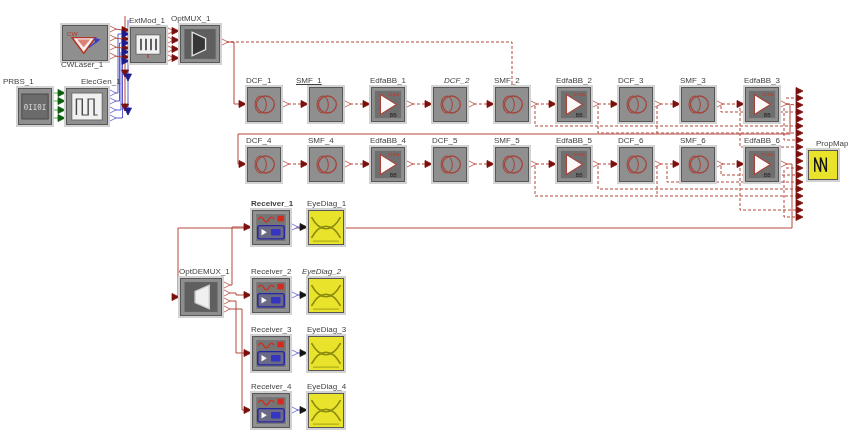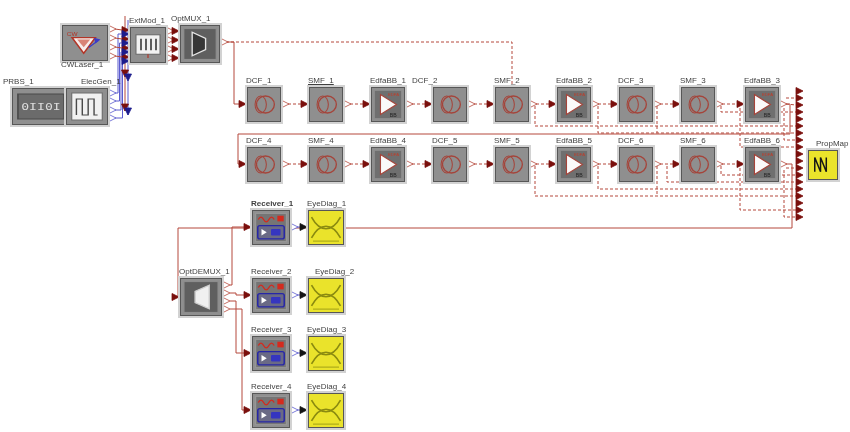--- a/index.html
+++ b/index.html
@@ -179,21 +179,21 @@
       <polygon points="796,185.5 796,192.5 803,189" fill="#7a0f0c" stroke="#7a0f0c" stroke-width="0.8"></polygon>
       <polygon points="796,192.5 796,199.5 803,196" fill="#7a0f0c" stroke="#7a0f0c" stroke-width="0.8"></polygon>
       <polygon points="796,199.5 796,206.5 803,203" fill="#7a0f0c" stroke="#7a0f0c" stroke-width="0.8"></polygon>
       <polygon points="796,206.5 796,213.5 803,210" fill="#7a0f0c" stroke="#7a0f0c" stroke-width="0.8"></polygon>
       <polygon points="796,213.5 796,220.5 803,217" fill="#7a0f0c" stroke="#7a0f0c" stroke-width="0.8"></polygon>
       <polygon points="121.5,70 128.5,70 125,77" fill="#7a0f0c" stroke="#7a0f0c" stroke-width="0.8"></polygon>
       <polygon points="124.5,74 131.5,74 128,81" fill="#1c1c8c" stroke="#1c1c8c" stroke-width="0.8"></polygon>
       <polygon points="121.5,104 128.5,104 125,111" fill="#7a0f0c" stroke="#7a0f0c" stroke-width="0.8"></polygon>
       <polygon points="124.5,108 131.5,108 128,115" fill="#1c1c8c" stroke="#1c1c8c" stroke-width="0.8"></polygon>
     </svg>
-    <div class="block" style="left: 12px; top: 88px; width: 58px; height: 37px;">
+    <div class="block" style="left: 18px; top: 88px; width: 34px; height: 37px;">
       <svg viewBox="0 0 34 35" preserveAspectRatio="none">
         <rect x="3" y="5" width="28" height="25" fill="#6b6b6b" stroke="#4a4a4a"></rect>
        <text x="17" y="21" font-size="8" fill="#dcdcdc" text-anchor="middle" font-family="DejaVu Sans Mono,monospace">0II0I</text>
       </svg>
     </div>
     <div class="blabel" style="left: 3px; top: 77px;">PRBS_1</div>
     <div class="block" style="left: 66px; top: 88px; width: 42px; height: 37px;">
       <svg viewBox="0 0 34 35" preserveAspectRatio="none">
         <rect x="4" y="4" width="26" height="27" fill="#f1f1f1" stroke="#6f6f6f"></rect>
        <path d="M8,26 L8,10 L13,10 L13,26 L18,26 L18,10 L23,10 L23,26 L26,26" fill="none" stroke="#4a4a4a" stroke-width="1.2"></path>
@@ -231,37 +231,37 @@
        <ellipse cx="13.5" cy="17.5" rx="6" ry="9" fill="none" stroke="#a5443a" stroke-width="1.1"></ellipse>
       </svg>
     </div>
     <div class="blabel" style="left: 246px; top: 76px;">DCF_1</div>
     <div class="block" style="left: 309px; top: 87px; width: 34px; height: 35px;">
       <svg viewBox="0 0 34 35" preserveAspectRatio="none">
         <ellipse cx="18.5" cy="17.5" rx="9.5" ry="9" fill="none" stroke="#a5443a" stroke-width="1.4"></ellipse>
        <ellipse cx="13.5" cy="17.5" rx="6" ry="9" fill="none" stroke="#a5443a" stroke-width="1.1"></ellipse>
       </svg>
     </div>
-    <div class="blabel" style="left: 308px; top: 76px; text-decoration: underline;">SMF_1</div>
+    <div class="blabel" style="left: 296px; top: 76px; text-decoration: underline;">SMF_1</div>
     <div class="block" style="left: 371px; top: 87px; width: 34px; height: 35px;">
       <svg viewBox="0 0 34 35" preserveAspectRatio="none">
         <rect x="2.5" y="2.5" width="29" height="30" fill="#6f6f6f" stroke="#8e8e8e"></rect>
        <polygon points="9,7 9,28 26,17.5" fill="#fafafa" stroke="#a5443a" stroke-width="1.2"></polygon>
        <text x="17" y="9" font-size="4.5" fill="#c23b28">EDFA</text>
        <text x="19" y="31" font-size="5.5" fill="#1f1f1f">BB</text>
       </svg>
     </div>
     <div class="blabel" style="left: 370px; top: 76px;">EdfaBB_1</div>
     <div class="block" style="left: 433px; top: 87px; width: 34px; height: 35px;">
       <svg viewBox="0 0 34 35" preserveAspectRatio="none">
         <ellipse cx="18.5" cy="17.5" rx="9.5" ry="9" fill="none" stroke="#a5443a" stroke-width="1.4"></ellipse>
        <ellipse cx="13.5" cy="17.5" rx="6" ry="9" fill="none" stroke="#a5443a" stroke-width="1.1"></ellipse>
       </svg>
     </div>
-    <div class="blabel" style="left: 412px; top: 76px;">DCF_2</div>
+    <div class="blabel" style="left: 444px; top: 76px; font-style: italic;">DCF_2</div>
     <div class="block" style="left: 495px; top: 87px; width: 34px; height: 35px;">
       <svg viewBox="0 0 34 35" preserveAspectRatio="none">
         <ellipse cx="18.5" cy="17.5" rx="9.5" ry="9" fill="none" stroke="#a5443a" stroke-width="1.4"></ellipse>
        <ellipse cx="13.5" cy="17.5" rx="6" ry="9" fill="none" stroke="#a5443a" stroke-width="1.1"></ellipse>
       </svg>
     </div>
     <div class="blabel" style="left: 494px; top: 76px;">SMF_2</div>
     <div class="block" style="left: 557px; top: 87px; width: 34px; height: 35px;">
       <svg viewBox="0 0 34 35" preserveAspectRatio="none">
         <rect x="2.5" y="2.5" width="29" height="30" fill="#6f6f6f" stroke="#8e8e8e"></rect>
@@ -406,21 +406,21 @@
       </svg>
     </div>
     <div class="blabel" style="left: 251px; top: 267px;">Receiver_2</div>
     <div class="block yellow" style="left: 308px; top: 278px; width: 36px; height: 35px;">
       <svg viewBox="0 0 34 35" preserveAspectRatio="none">
         <path d="M2.5,6.5 C11,23 23,23 31.5,6.5" fill="none" stroke="#8a8a10" stroke-width="1.6"></path>
        <path d="M2.5,28.5 C11,12 23,12 31.5,28.5" fill="none" stroke="#8a8a10" stroke-width="1.6"></path>
        <rect x="4" y="31.5" width="26" height="0.8" fill="#8a8a10"></rect>
       </svg>
     </div>
-    <div class="blabel" style="left: 315px; top: 267px;">EyeDiag_2</div>
+    <div class="blabel" style="left: 302px; top: 267px; font-style: italic;">EyeDiag_2</div>
     <div class="block" style="left: 252px; top: 336px; width: 38px; height: 35px;">
       <svg viewBox="0 0 34 35" preserveAspectRatio="none">
         <rect x="2.5" y="2.5" width="29" height="30" fill="#757575" stroke="#9a9a9a"></rect>
        <path d="M5,9 q2.5,-5 5,0 q2.5,5 5,0 q2.5,-5 5,0" stroke="#d42a1e" stroke-width="1.3" fill="none"></path>
        <rect x="23" y="5" width="6" height="6" fill="#d42a1e"></rect>
        <rect x="4.5" y="15.5" width="25" height="14" rx="2" fill="#6a6a85" stroke="#2626a8" stroke-width="1.4"></rect>
        <polygon points="8,19 8,26 13,22.5" fill="#ffffff"></polygon>
        <rect x="17" y="19" width="9" height="7" rx="1" fill="#3535c0"></rect>
       </svg>
     </div>

